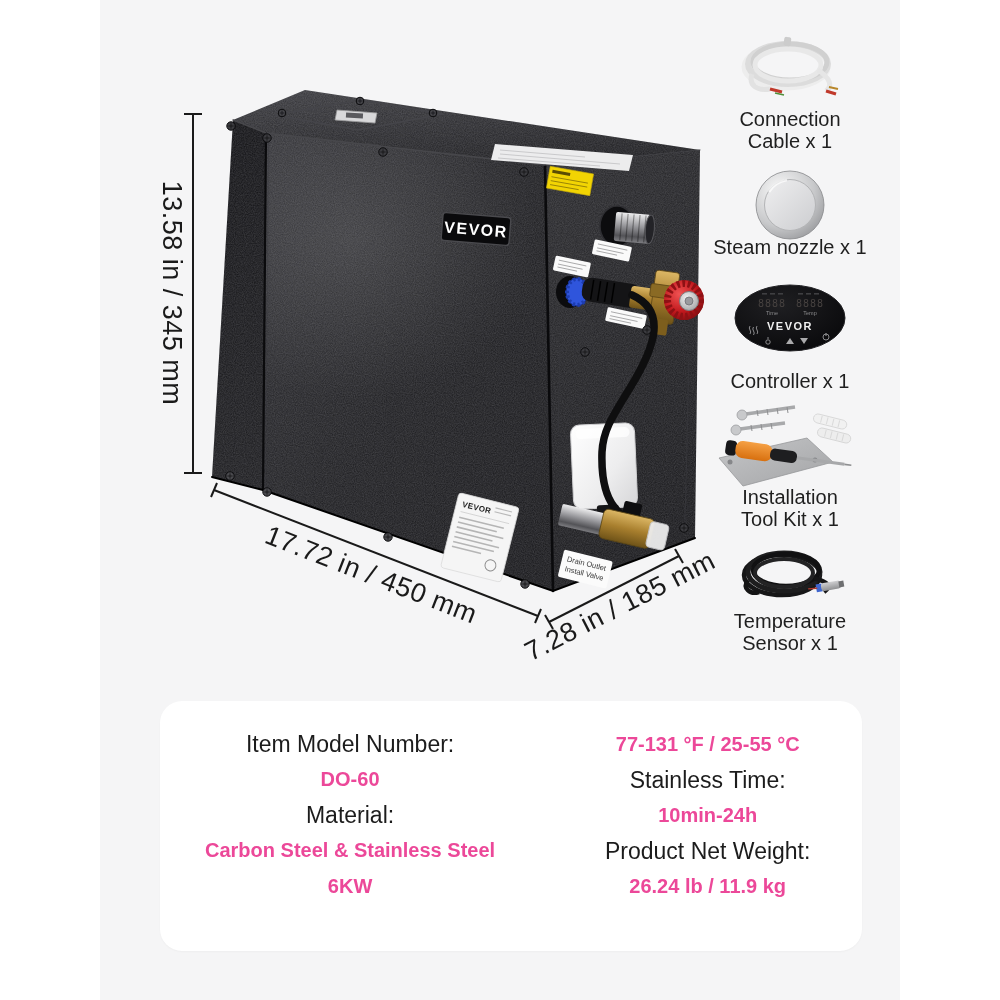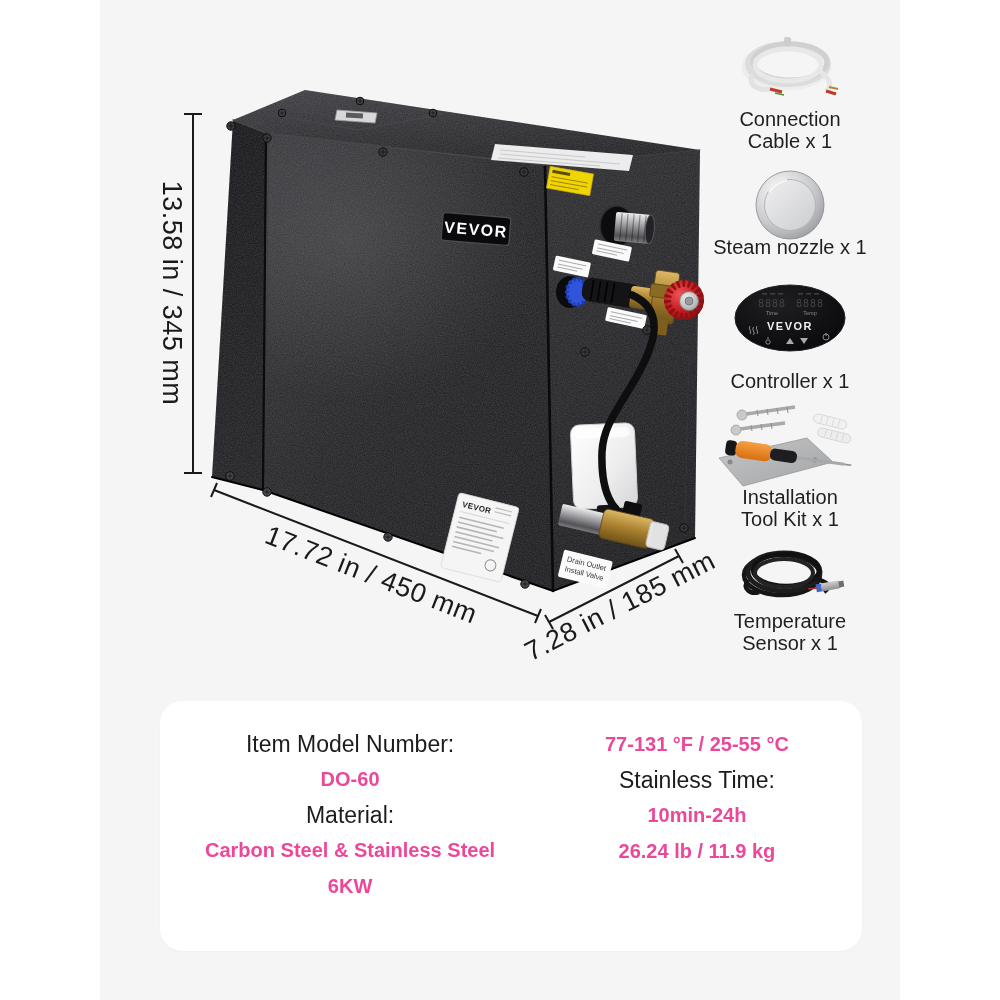--- a/index.html
+++ b/index.html
@@ -523,16 +523,17 @@
       <div class="spec-label">Item Model Number:</div>
       <div class="spec-value">DO-60</div>
       <div class="spec-label">Material:</div>
       <div class="spec-value">Carbon Steel &amp; Stainless Steel</div>
       <div class="spec-value">6KW</div>
     </div>
     <div class="spec-col right">
       <div class="spec-value">77-131 °F / 25-55 °C</div>
       <div class="spec-label">Stainless Time:</div>
       <div class="spec-value">10min-24h</div>
+      <div class="spec-label">Product Net Weight:</div>
       <div class="spec-value">26.24 lb / 11.9 kg</div>
     </div>
   </div>
 </div>
 
 </body></html>

